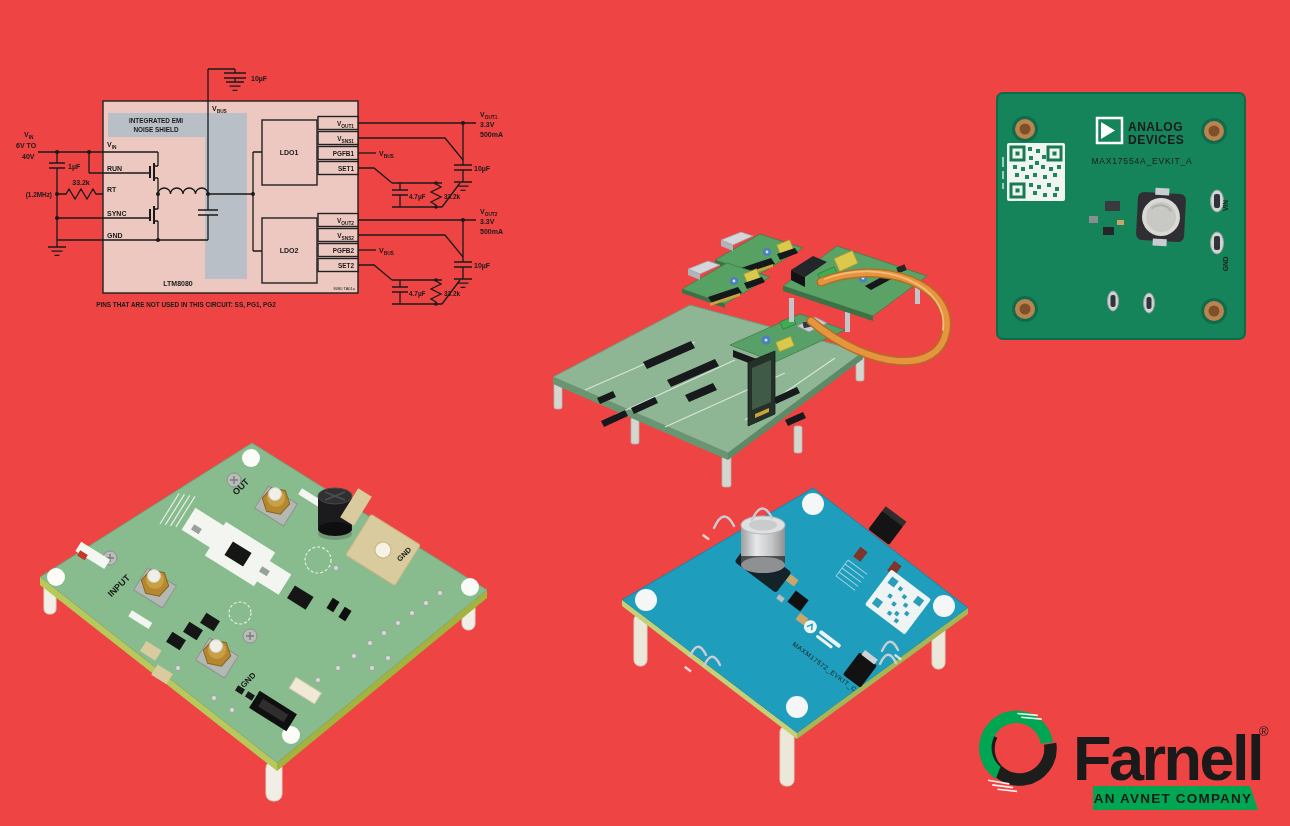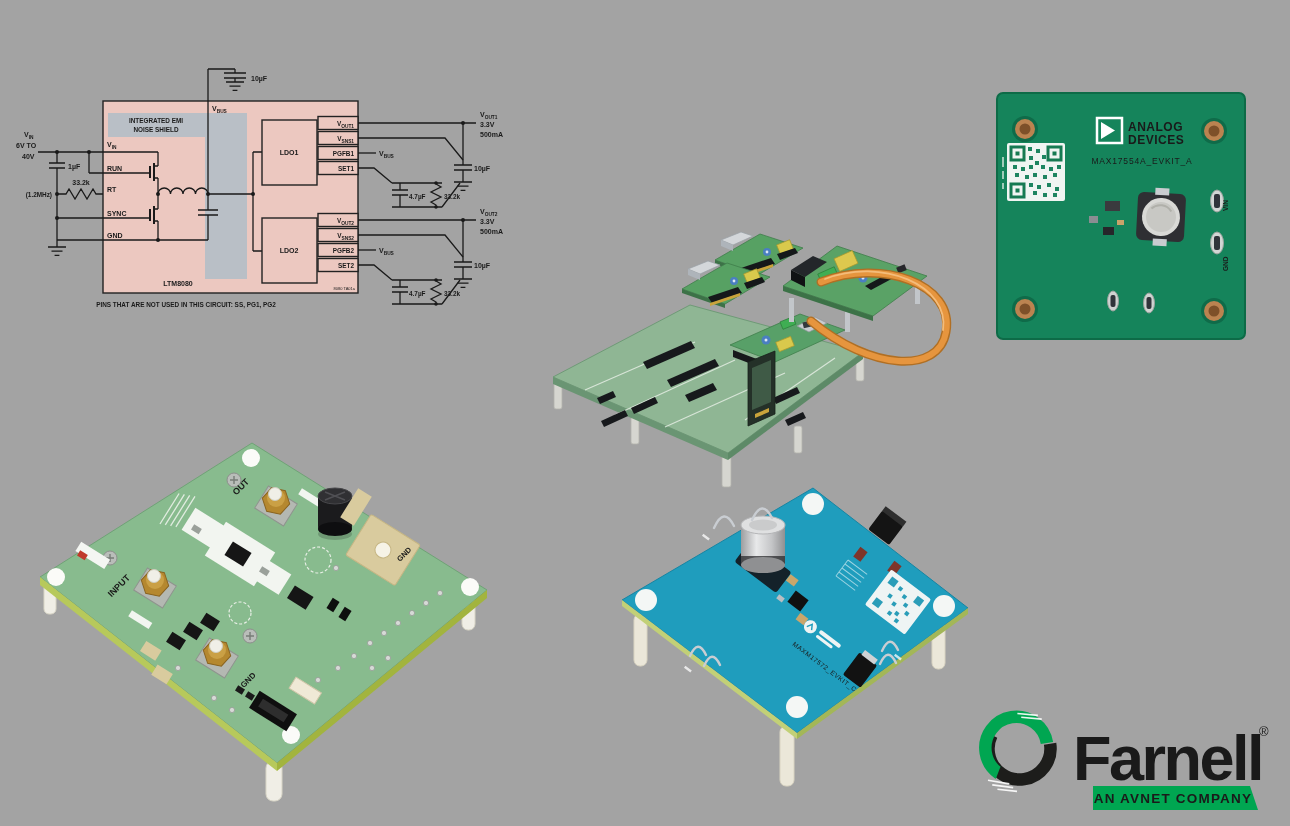--- a/index.html
+++ b/index.html
@@ -1,16 +1,16 @@
 <!DOCTYPE html>
 <html><head>
 <meta charset="utf-8">
 <style>
   html,body{margin:0;padding:0;background:#ffffff;}
-  .canvas{position:relative;width:1290px;height:826px;background:#a3a3a3;overflow:hidden;
+  .canvas{position:relative;width:1290px;height:826px;background:#ef4444;overflow:hidden;
           font-family:"Liberation Sans",sans-serif;}
   .layer{position:absolute;}
   svg text{font-family:"Liberation Sans",sans-serif;fill:#1a1a1a;}
   .w{stroke:#1a1a1a;stroke-width:1.3;fill:none;}
   .dot{fill:#1a1a1a;}
   .lbl{font-weight:bold;font-size:7px;}
   .lbl6{font-weight:bold;font-size:6.4px;}
   .sub{font-size:4.8px;font-weight:bold;}
   .boxfill{fill:#ecc8c0;stroke:#222;stroke-width:1.4;}
 </style>

